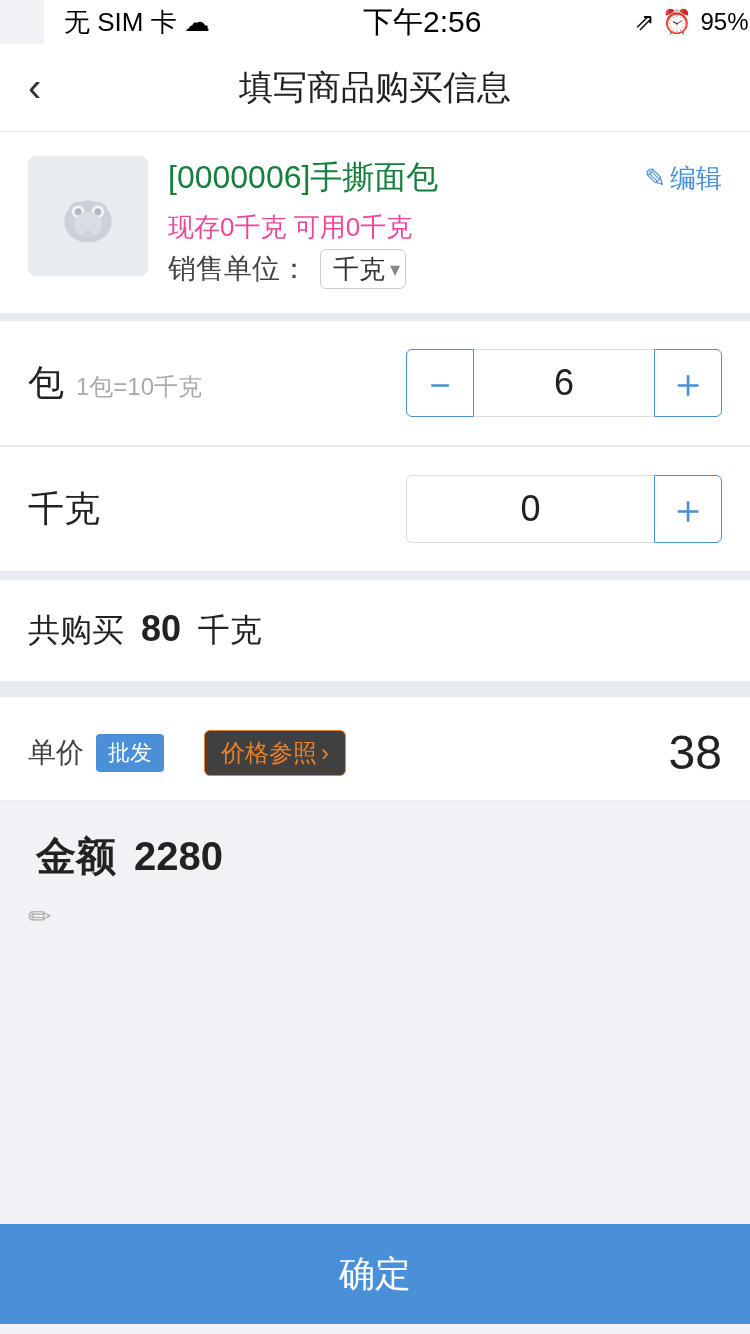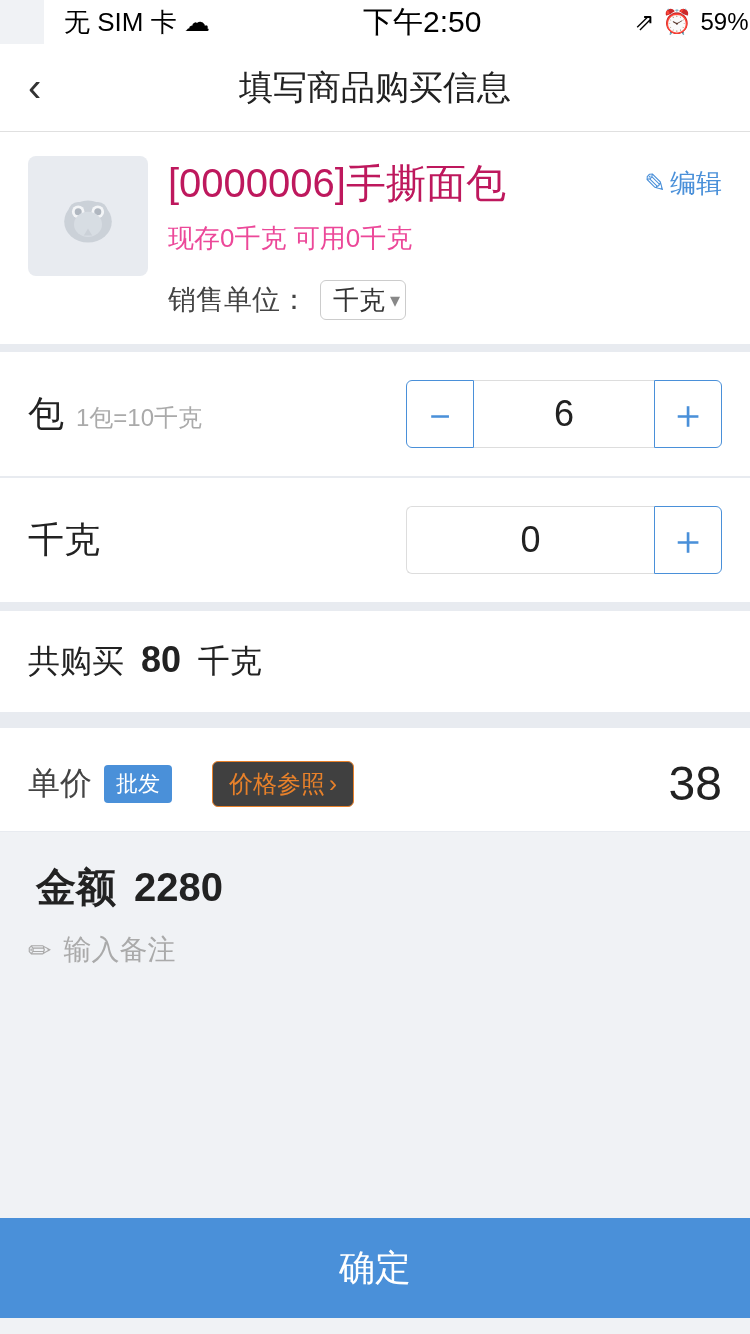--- a/index.html
+++ b/index.html
@@ -77,24 +77,24 @@
       width: 70px;
       height: 70px;
       opacity: 0.5;
     }
     .product-info { flex: 1; }
     .product-title-row {
       display: flex;
       justify-content: space-between;
       align-items: center;
     }
-    .product-name { font-size: 40px; color: #be185d; font-weight: 500; }
+    .product-name { font-size: 32px; color: #15803d; font-weight: 500; }
     .edit-btn { font-size: 26px; color: #4a90d9; display: flex; align-items: center; gap: 4px; }
     .product-stock { font-size: 26px; color: #ec4899; margin-top: 10px; }
-    .product-unit-row { margin-top: 24px; display: flex; align-items: center; gap: 12px; font-size: 28px; color: #444; }
+    .product-unit-row { margin-top: 4px; display: flex; align-items: center; gap: 12px; font-size: 28px; color: #444; }
     .unit-select {
       border: 1px solid #ccc;
       border-radius: 6px;
       padding: 4px 20px 4px 12px;
       font-size: 26px;
       color: #333;
       background: #fff;
       appearance: none;
       position: relative;
     }
@@ -191,21 +191,21 @@
     
     .price-section {
       background: #fff;
       padding: 28px 28px 20px;
       border-bottom: 1px solid #e8ebf0;
       display: flex;
       align-items: center;
       justify-content: space-between;
     }
     .price-left { display: flex; align-items: center; gap: 12px; }
-    .price-label { font-size: 32px; color: #444; }
+    .price-label { font-size: 28px; color: #444; }
     .price-tag-btn {
       background: #4a90d9;
       color: #fff;
       font-size: 22px;
       padding: 4px 12px;
       border-radius: 4px;
       border: none;
     }
     .price-ref-btn {
       border: 1px solid #e8812a;
@@ -234,21 +234,21 @@
       gap: 12px;
       margin-top: 16px;
       color: #aaa;
       font-size: 28px;
     }
     .pencil-icon { font-size: 28px; color: #aaa; }
 
     
     .confirm-btn-container {
       position: fixed;
-      bottom: 16px;
+      bottom: 10px;
       left: 0;
       width: 750px;
       background: #4a90d9;
       height: 100px;
       display: flex;
       align-items: center;
       justify-content: center;
       cursor: pointer;
     }
     .confirm-btn-text {
@@ -260,25 +260,25 @@
     .separator { height: 8px; background: #e8ebf0; }
     .separator-thin { height: 1px; background: #e8ebf0; }
   </style>
 </head>
 <body>
 
 <div class="status-bar">
   <div class="status-bar-left">
     <span>无 SIM 卡 ☁</span>
   </div>
-  <div class="status-bar-center">下午2:50</div>
+  <div class="status-bar-center">下午2:56</div>
   <div class="status-bar-right">
     <span>⇗</span>
     <span>⏰</span>
-    <span>59%</span>
+    <span>95%</span>
     <span>▓</span>
   </div>
 </div>
 
 <div class="nav-bar">
   <div class="nav-back">‹</div>
   <div class="nav-title">填写商品购买信息</div>
 </div>
 
 <div class="product-section">
@@ -365,21 +365,20 @@
   <div class="price-value">38</div>
 </div>
 
 <div class="amount-section">
   <div class="amount-row">
     <span>金额</span>
     <span>2280</span>
   </div>
   <div class="note-row">
     <span class="pencil-icon">✏</span>
-    <span>输入备注</span>
   </div>
 </div>
 
 <div style="height: 400px; background: #f0f2f5;"></div>
 
 <div class="confirm-btn-container">
   <span class="confirm-btn-text">确定</span>
 </div>
 
 </body></html>

